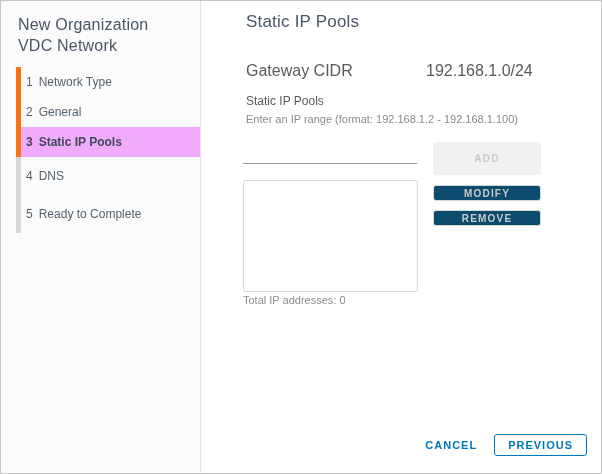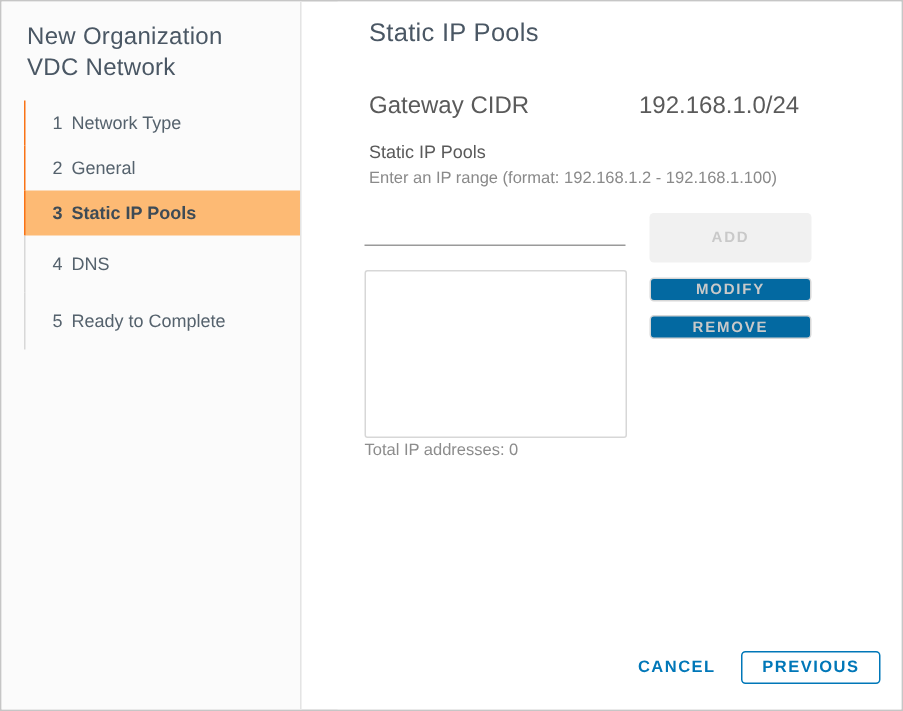--- a/index.html
+++ b/index.html
@@ -23,27 +23,27 @@
   .wizard-title {
     font-size: 16px; font-weight: 400; line-height: 1.32;
     color: #4a5764;
     padding: 13px 20px 0 17px;
     letter-spacing: 0.2px;
   }
   .steps { margin-top: 11px; margin-left: 15px; }
   .step {
     height: 30px; line-height: 30px;
     font-size: 12px; color: #55626d;
-    padding-left: 18px;
-    border-left: 1px solid #f97316;
+    padding-left: 5px;
+    border-left: 5px solid #f97316;
     cursor: pointer;
     white-space: nowrap;
   }
   .step.upcoming { height: 38px; line-height: 38px; border-left-color: #d8d8d8; }
-  .step.active { background: #fdba74; font-weight: 700; color: #3e4b56; }
+  .step.active { background: #f0abfc; font-weight: 700; color: #3e4b56; }
   .step .num { display: inline-block; margin-right: 6px; }
 
   
   .main { flex: 1; position: relative; background: #fff; }
   .page-title {
     position: absolute; left: 21px; top: 11px;
     font-size: 17px; font-weight: 400; color: #4a5764;
     letter-spacing: 0.2px;
   }
   .gateway-row {
@@ -83,21 +83,21 @@
     border-radius: 3px; cursor: default; text-align: center;
   }
   .btn-add {
     position: absolute; left: 208px; top: 141px;
     width: 108px; height: 33px;
     background: #f1f1f1; border: none; color: #c9c9c9;
   }
   .btn-modify, .btn-remove {
     position: absolute; left: 208px;
     width: 108px; height: 16px;
-    background: #0369a1; border: 1px solid #d7d7d7; color: #c9c9c9;
+    background: #0c4a6e; border: 1px solid #d7d7d7; color: #c9c9c9;
   }
   .btn-modify { top: 184px; }
   .btn-remove { top: 209px; }
 
   
   .footer {
     position: absolute; right: 14px; bottom: 17px;
     display: flex; align-items: flex-end; gap: 13px;
   }
   .btn-footer {

